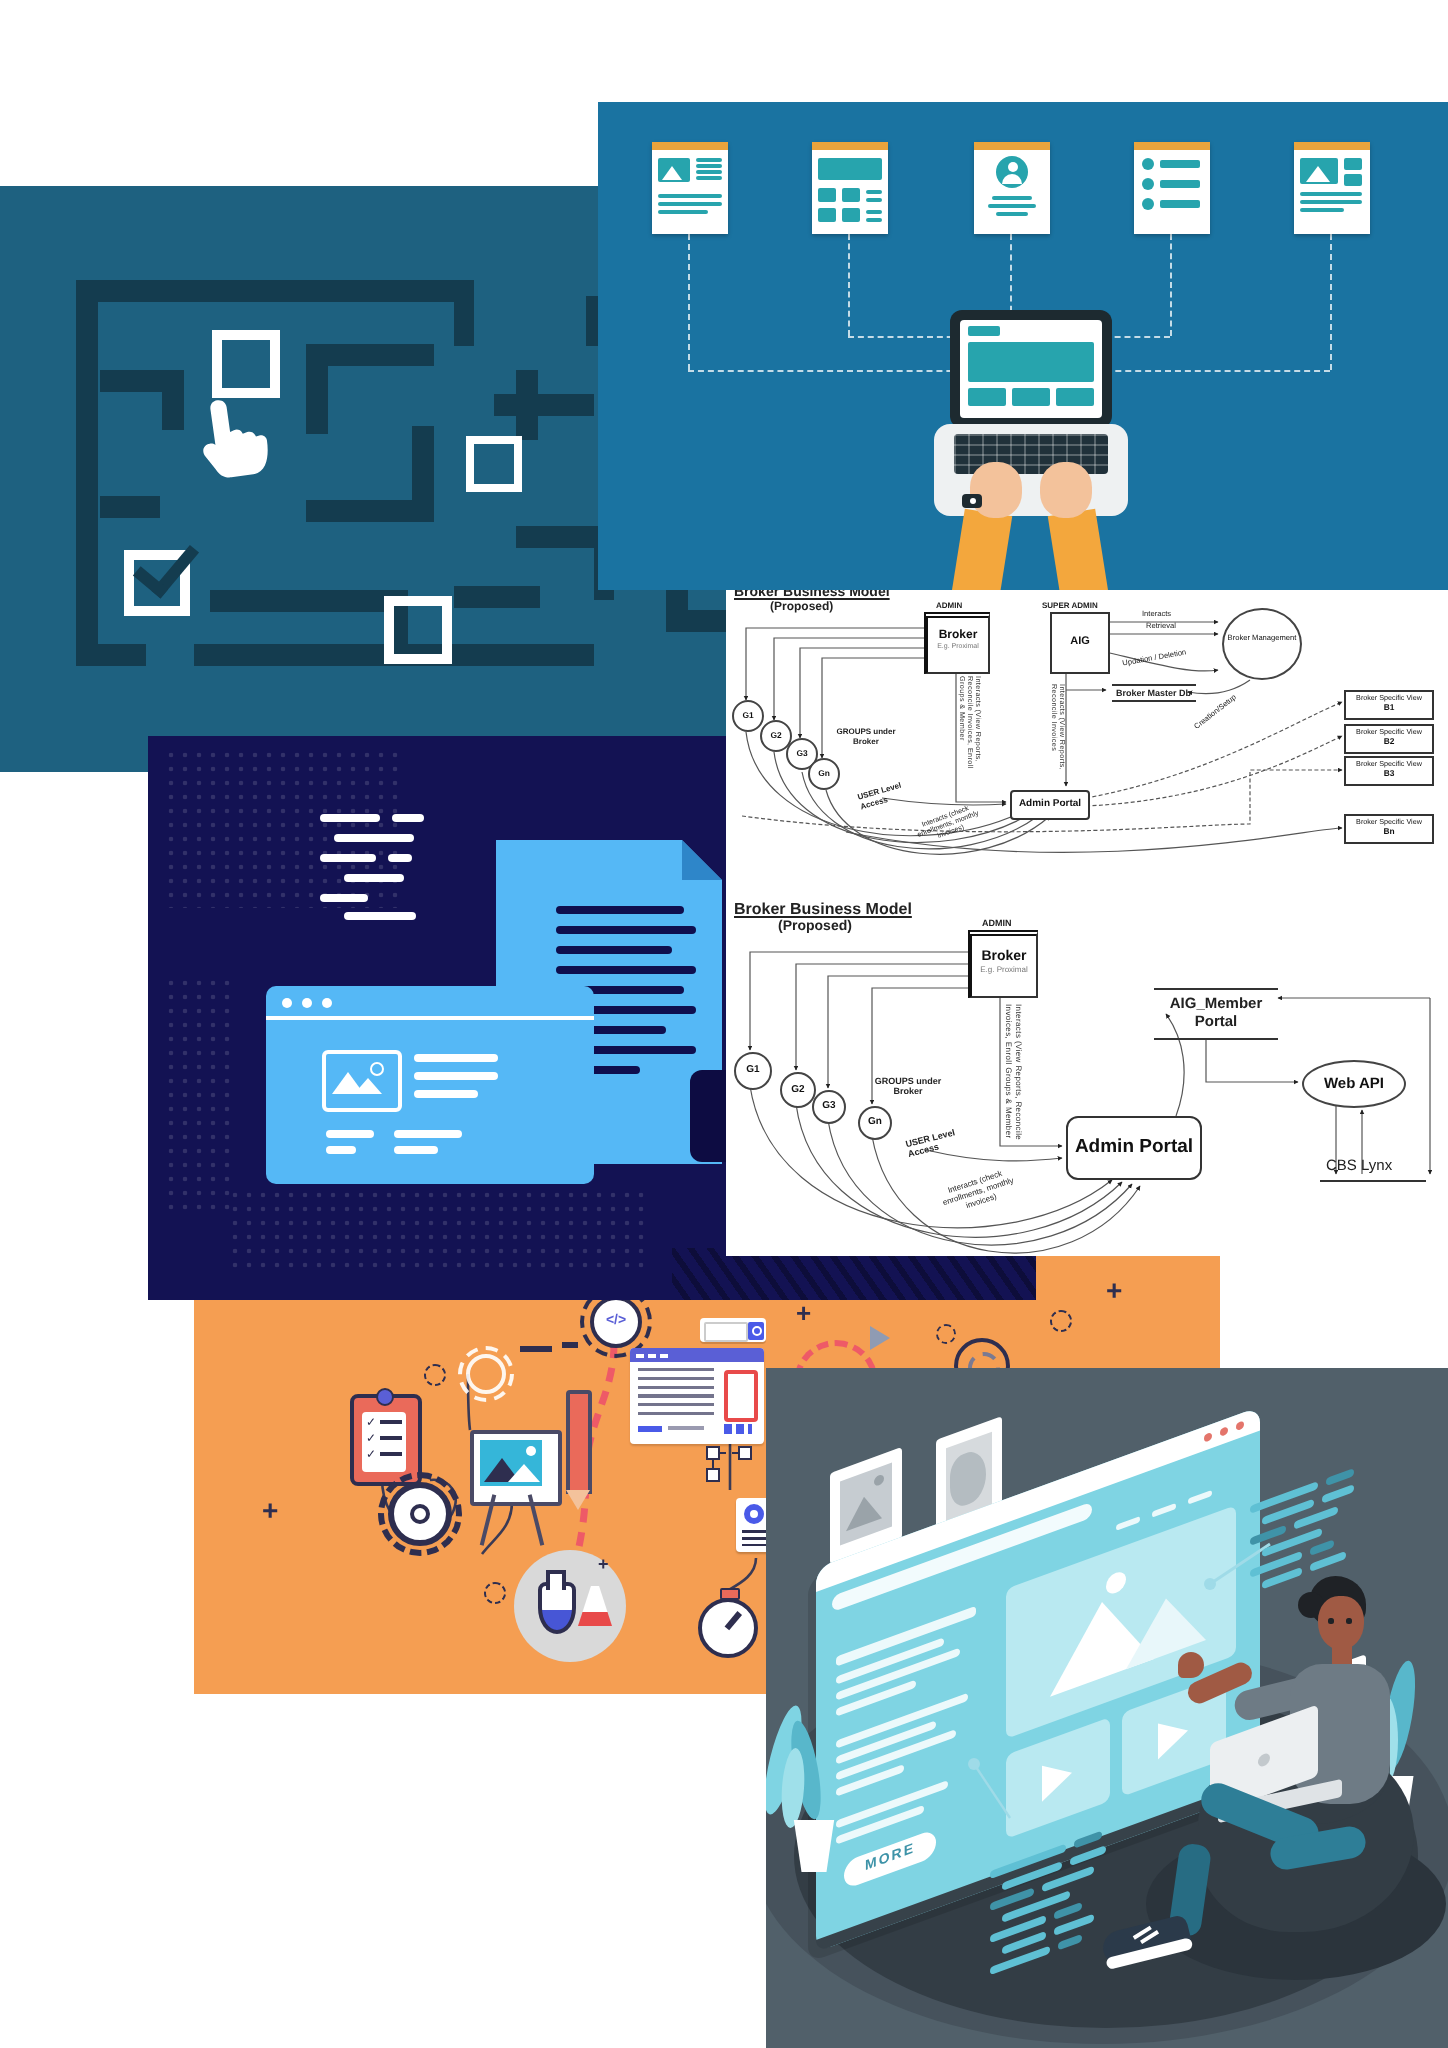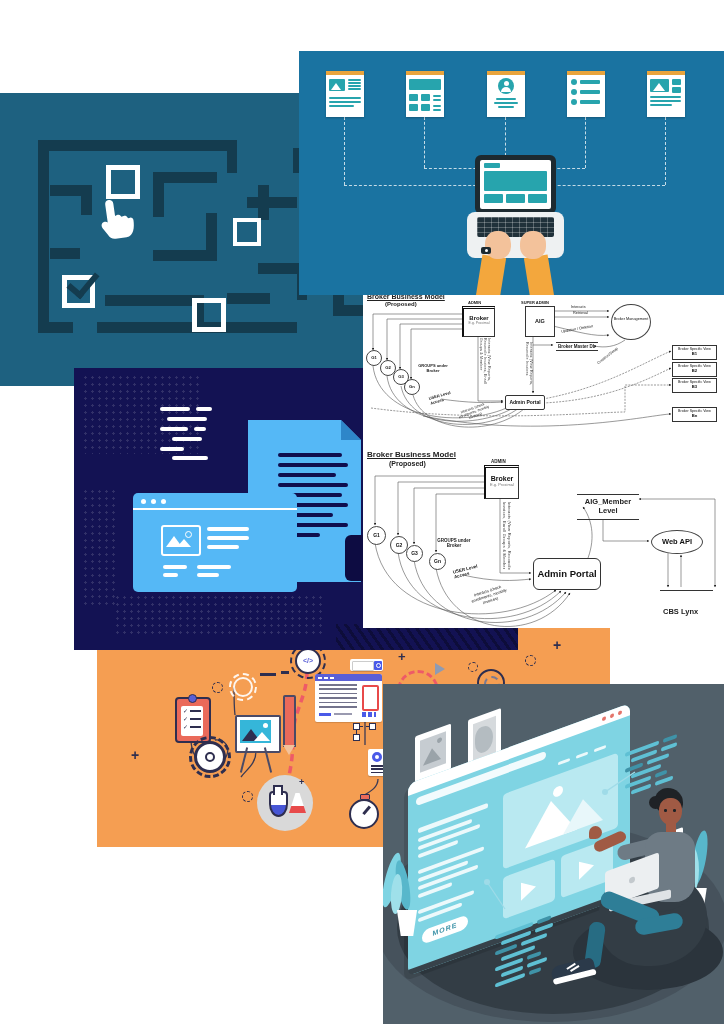--- a/index.html
+++ b/index.html
@@ -344,26 +344,26 @@
     </div>
     <div class="vtext" style="left:139px;top:212px;height:70px;font-size:4px">Interacts (View Reports, Reconcile Invoices, Enroll Groups &amp; Member</div>
     <div class="fccirc" style="left:4px;top:236px;width:17px;height:17px;line-height:17px;font-size:5px;font-weight:bold">G1</div>
     <div class="fccirc" style="left:27px;top:246px;width:16px;height:16px;line-height:16px;font-size:5px;font-weight:bold">G2</div>
     <div class="fccirc" style="left:43px;top:255px;width:15px;height:15px;line-height:15px;font-size:5px;font-weight:bold">G3</div>
     <div class="fccirc" style="left:66px;top:263px;width:15px;height:15px;line-height:15px;font-size:5px;font-weight:bold">Gn</div>
     <div class="fclbl" style="left:73px;top:248px;width:36px;font-size:4.5px;font-weight:bold;white-space:normal;text-align:center">GROUPS under Broker</div>
     <div class="fclbl" style="left:90px;top:276px;width:30px;font-size:4.5px;font-weight:bold;white-space:normal;transform:rotate(-14deg)">USER Level Access</div>
     <div class="fclbl" style="left:102px;top:298px;width:48px;font-size:4px;white-space:normal;transform:rotate(-18deg);text-align:center">Interacts (check enrollments, monthly invoices)</div>
     <div class="fcbox" style="left:170px;top:268px;width:66px;height:30px;line-height:30px;font-size:9.5px;font-weight:bold;border-radius:6px;border-width:1.2px">Admin Portal</div>
-    <div class="fclbl" style="left:214px;top:207px;width:62px;font-size:7.5px;font-weight:bold;white-space:normal;text-align:center">AIG_Member Level</div>
+    <div class="fclbl" style="left:214px;top:207px;width:62px;font-size:7.5px;font-weight:bold;white-space:normal;text-align:center">AIG_Member Portal</div>
     <div class="rule" style="left:214px;top:204px;width:62px"></div>
     <div class="rule" style="left:214px;top:229px;width:62px"></div>
     <div class="fccirc" style="left:288px;top:240px;width:50px;height:22px;line-height:22px;font-size:7.5px;font-weight:bold;border-radius:50%">Web API</div>
     <div class="rule" style="left:297px;top:300px;width:53px"></div>
-    <div class="fclbl" style="left:300px;top:317px;font-size:7.5px;font-weight:bold">CBS Lynx</div>
+    <div class="fclbl" style="left:300px;top:288px;font-size:7.5px;font-weight:normal">CBS Lynx</div>
   </div>
 
   <div id="wireframe" class="panel">
 
     <div class="vdash" style="left:45px;top:66px;height:68px"></div>
     <div class="vdash" style="left:125px;top:66px;height:51px"></div>
     <div class="vdash" style="left:206px;top:66px;height:44px"></div>
     <div class="vdash" style="left:286px;top:66px;height:51px"></div>
     <div class="vdash" style="left:366px;top:66px;height:68px"></div>
     <div class="dash" style="left:125px;top:117px;width:161px"></div>

